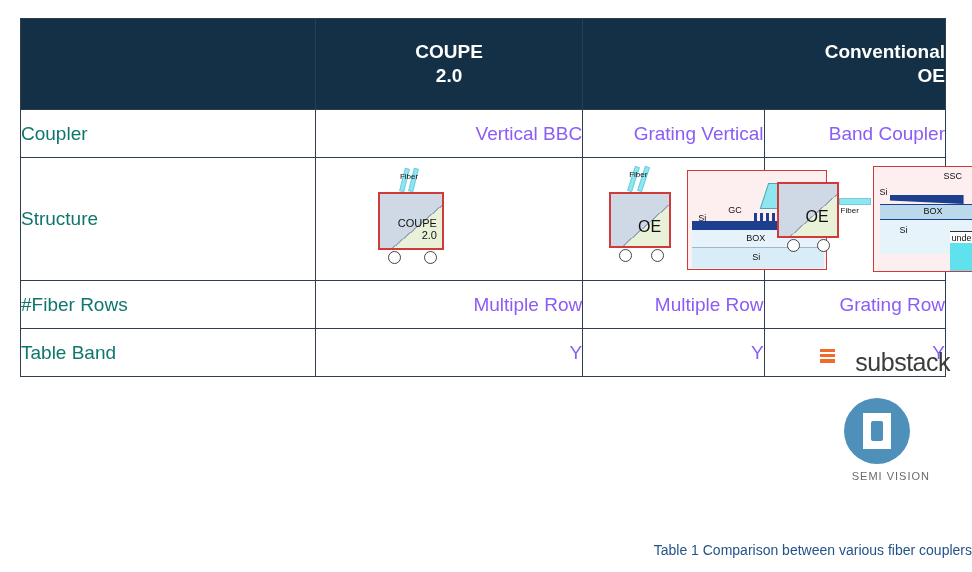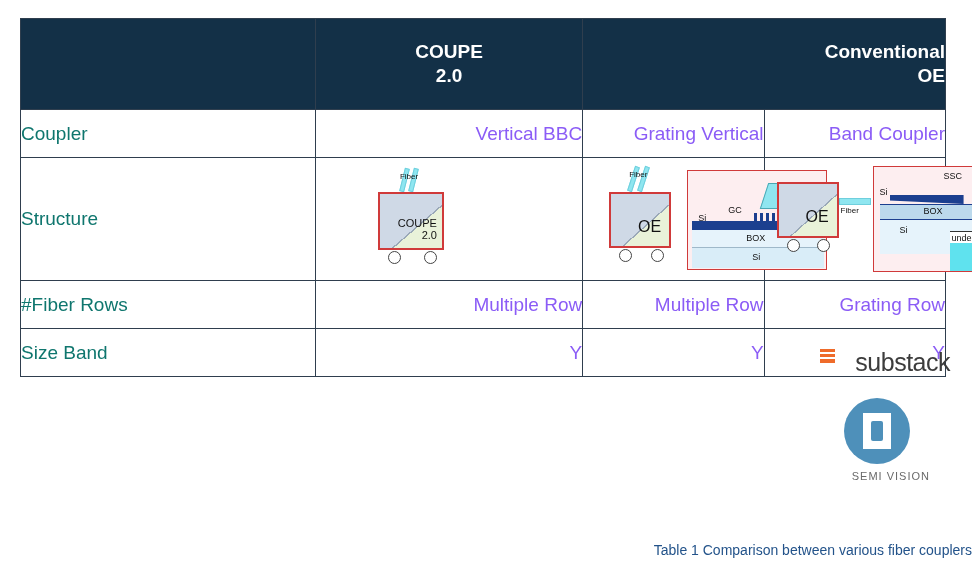--- a/index.html
+++ b/index.html
@@ -326,21 +326,21 @@
 
       <tr class="r-simple">
         <td class="rowlabel">#Fiber Rows</td>
         <td class="val">Multiple Row</td>
         <td class="val">Multiple Row</td>
         <td class="val">Grating Row</td>
       </tr>
 
 
       <tr class="r-simple">
-        <td class="rowlabel">Size Band</td>
+        <td class="rowlabel">Table Band</td>
         <td class="val">Y</td>
         <td class="val">Y</td>
         <td class="val">Y</td>
       </tr>
 
 
     </tbody>
   </table>
 
   <div class="wm-substack">

